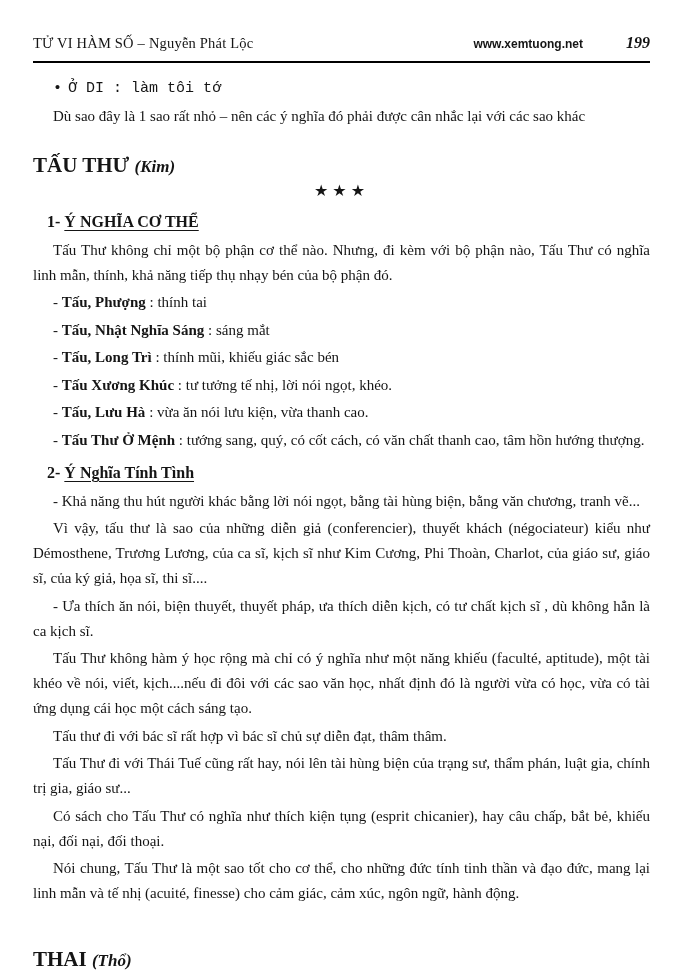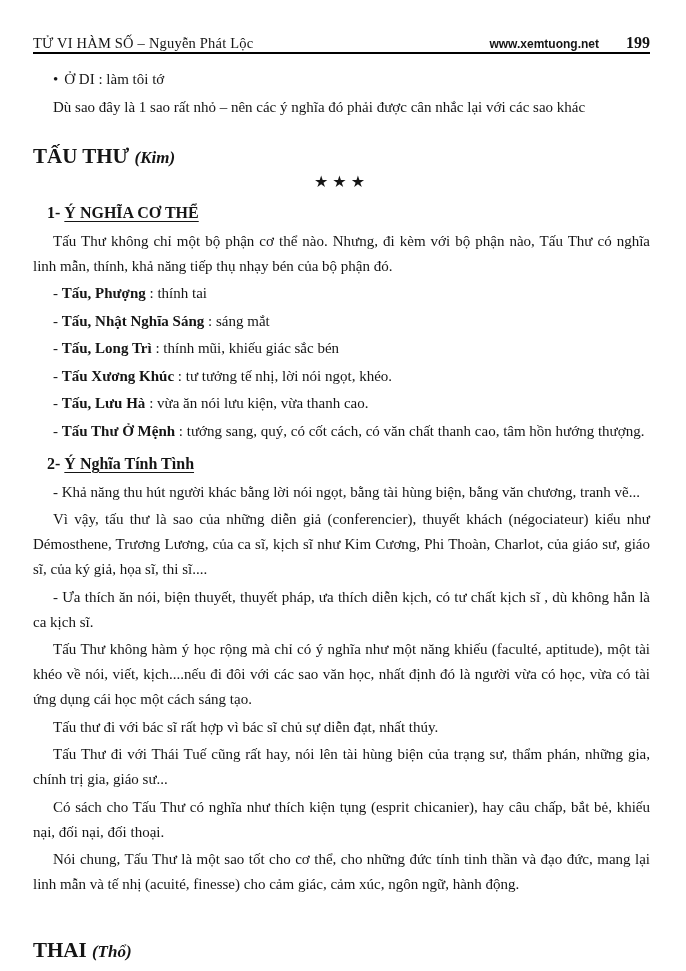--- a/index.html
+++ b/index.html
@@ -13,41 +13,43 @@
     padding: 34px 36px 0 33px;
     overflow: hidden;
     position: relative;
   }
   
   .header {
     display: flex;
     justify-content: space-between;
     align-items: center;
     border-bottom: 2px solid #000;
+    padding-bottom: 9px;
   }
   .h-left { font-size: 14.5px; letter-spacing: 0.2px; white-space: nowrap; }
   .h-right { display: flex; align-items: baseline; gap: 27px; }
   .site {
     font-family: "Liberation Sans", "DejaVu Sans", sans-serif;
     font-weight: bold;
     font-size: 12px;
   }
-  .pagenum { font-weight: bold; font-size: 16px; }
+  .pagenum { font-style: italic; font-weight: bold; font-size: 16px; margin-left: 16px; }
 
   
   .body p {
     margin: 2.5px 0;
     font-size: 15px;
     line-height: 25px;
     text-align: justify;
     text-indent: 20px;
   }
   .bullet-line {
     margin-top: 13px !important;
     text-align: right;
+    font-family: Liberation Mono, monospace;
   }
   .bullet { font-size: 15px; margin-right: 6px; }
   .note-line { margin-bottom: 4px !important; }
 
   
   .star-title {
     font-size: 21px;
     font-weight: bold;
     margin: 23px 0 0 0;
     line-height: 26px;
@@ -109,21 +111,21 @@
     <p class="li"><span>-</span> <b>Tấu Xương Khúc</b><span> : tư tưởng tế nhị, lời nói ngọt, khéo.</span></p>
     <p class="li"><span>-</span> <b>Tấu, Lưu Hà</b><span> : vừa ăn nói lưu kiện, vừa thanh cao.</span></p>
     <p class="li"><span>-</span> <b>Tấu Thư Ở  Mệnh</b><span> : tướng sang, quý, có cốt cách, có văn chất thanh cao, tâm hồn hướng thượng.</span></p>
 
     <div class="sec-heading"><span>2-</span> <span class="hu">Ý Nghĩa Tính Tình</span></div>
 
     <p>- Khả năng thu hút người khác bằng lời nói ngọt, bằng tài hùng biện, bằng văn chương, tranh vẽ...</p>
     <p>Vì vậy, tấu thư là sao của những diễn giả (conferencier), thuyết khách (négociateur) kiểu như Démosthene, Trương Lương, của ca sĩ, kịch sĩ như Kim Cương, Phi Thoàn, Charlot, của giáo sư, giáo sĩ, của ký giả, họa sĩ, thi sĩ....</p>
     <p>- Ưa thích ăn nói, biện thuyết, thuyết pháp, ưa thích diễn kịch, có tư chất kịch sĩ , dù không hẳn là ca kịch sĩ.</p>
     <p>Tấu Thư không hàm ý học rộng mà chỉ có ý nghĩa như một năng khiếu (faculté, aptitude), một tài khéo về nói, viết, kịch....nếu đi đôi với các sao văn học, nhất định đó là người vừa có học, vừa có tài ứng dụng cái học một cách sáng tạo.</p>
-    <p>Tấu thư đi với bác sĩ rất hợp vì bác sĩ chủ sự diễn đạt, nhất thúy.</p>
-    <p>Tấu Thư đi với Thái Tuế cũng rất hay, nói lên tài hùng biện của trạng sư, thẩm phán, những gia, chính trị gia, giáo sư...</p>
+    <p>Tấu thư đi với bác sĩ rất hợp vì bác sĩ chủ sự diễn đạt, thâm thâm.</p>
+    <p>Tấu Thư đi với Thái Tuế cũng rất hay, nói lên tài hùng biện của trạng sư, thẩm phán, luật gia, chính trị gia, giáo sư...</p>
     <p>Có sách cho Tấu Thư có nghĩa như thích kiện tụng (esprit chicanier), hay câu chấp, bắt bẻ, khiếu nại, đối nại, đối thoại.</p>
     <p>Nói chung, Tấu Thư là một sao tốt cho cơ thể, cho những đức tính tinh thần và đạo đức, mang lại linh mẫn và tế nhị (acuité, finesse) cho cảm giác, cảm xúc, ngôn ngữ, hành động.</p>
 
     <h1 class="star-title thai"><span>THAI</span> <span class="elem">(Thổ)</span></h1>
 
   </div>
 </div>
 
 </body></html>

